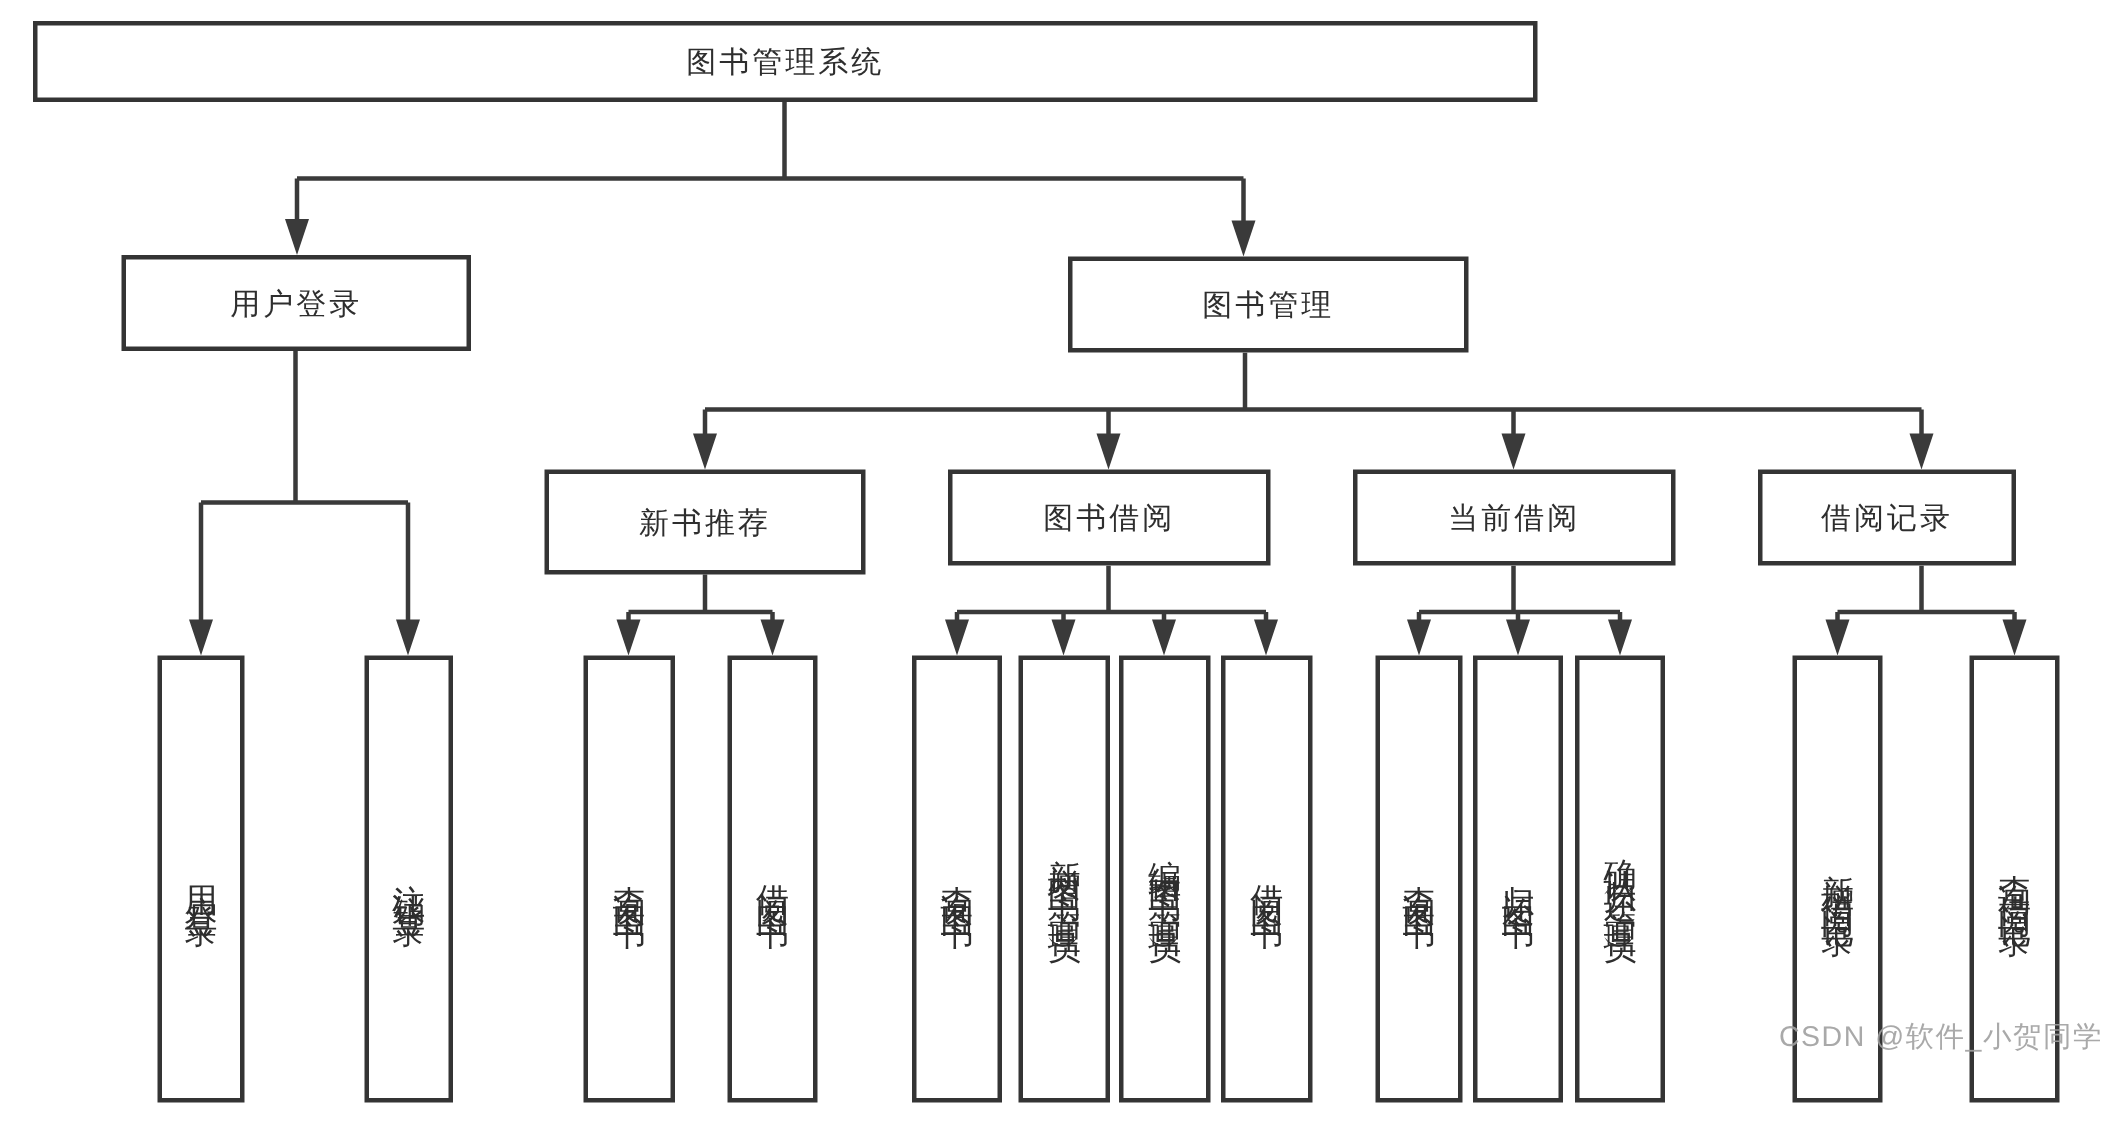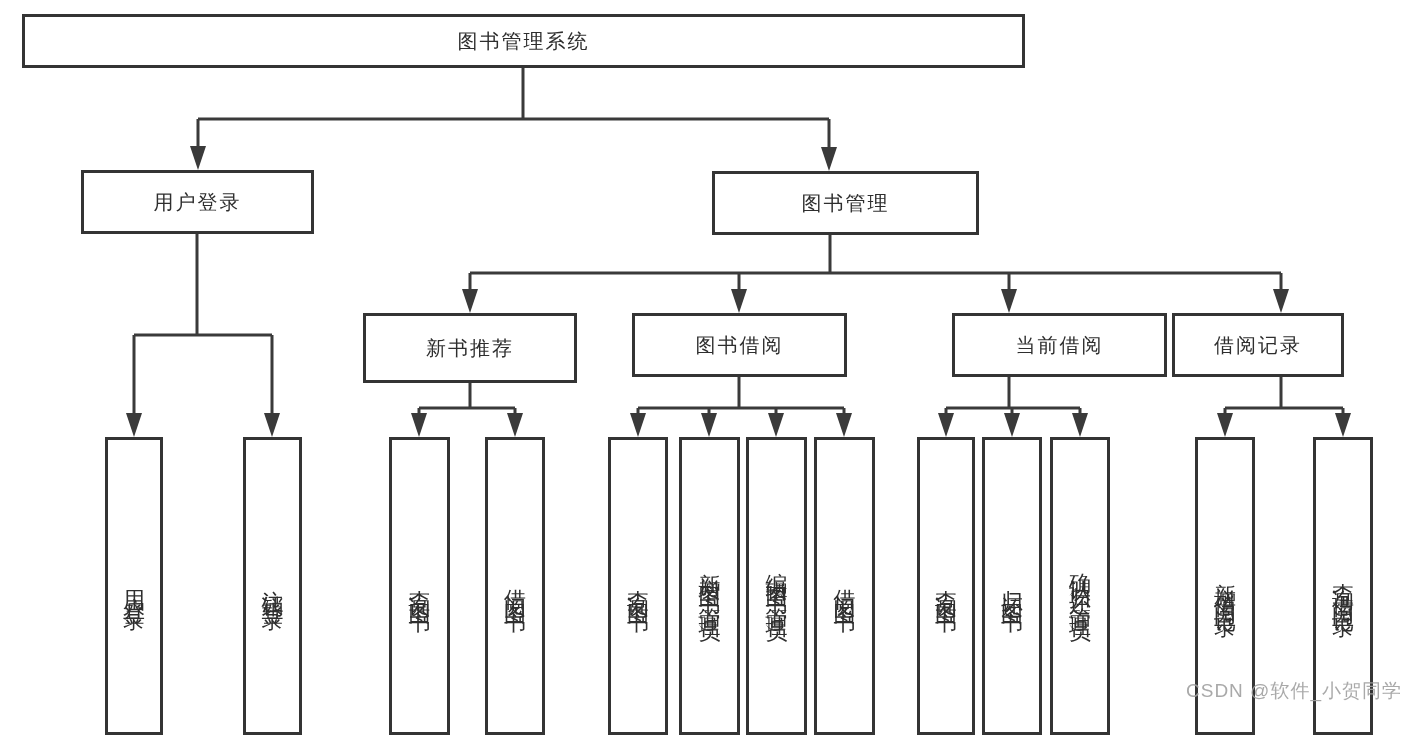--- a/index.html
+++ b/index.html
@@ -33,21 +33,21 @@
       <path d="M190,146 L206,146 L198,170 Z M821,147 L837,147 L829,171 Z M126,413 L142,413 L134,437 Z M264,413 L280,413 L272,437 Z M462,289 L478,289 L470,313 Z M731,289 L747,289 L739,313 Z M1001,289 L1017,289 L1009,313 Z M1273,289 L1289,289 L1281,313 Z M411,413 L427,413 L419,437 Z M507,413 L523,413 L515,437 Z M630,413 L646,413 L638,437 Z M701,413 L717,413 L709,437 Z M768,413 L784,413 L776,437 Z M836,413 L852,413 L844,437 Z M938,413 L954,413 L946,437 Z M1004,413 L1020,413 L1012,437 Z M1072,413 L1088,413 L1080,437 Z M1217,413 L1233,413 L1225,437 Z M1335,413 L1351,413 L1343,437 Z " fill="#3a3a3a"></path>
     </svg>
 
   <div class="node" style="left:22px;top:14px;width:1003px;height:54px;">图书管理系统</div>
 
   <div class="node" style="left:81px;top:170px;width:233px;height:64px;">用户登录</div>
   <div class="node" style="left:712px;top:171px;width:267px;height:64px;">图书管理</div>
 
   <div class="node" style="left:363px;top:313px;width:214px;height:70px;">新书推荐</div>
   <div class="node" style="left:632px;top:313px;width:215px;height:64px;">图书借阅</div>
-  <div class="node" style="left:952px;top:313px;width:215px;height:64px;">当前借阅</div>
+  <div class="node" style="left:902px;top:313px;width:215px;height:64px;">当前借阅</div>
   <div class="node" style="left:1172px;top:313px;width:172px;height:64px;">借阅记录</div>
 
   <div class="node leaf" style="left:105px;top:437px;width:58px;height:298px;">
       <span>用户登录</span>
     </div>
   <div class="node leaf" style="left:243px;top:437px;width:59px;height:298px;">
       <span>注销登录</span>
     </div>
 
   <div class="node leaf" style="left:389px;top:437px;width:61px;height:298px;">

